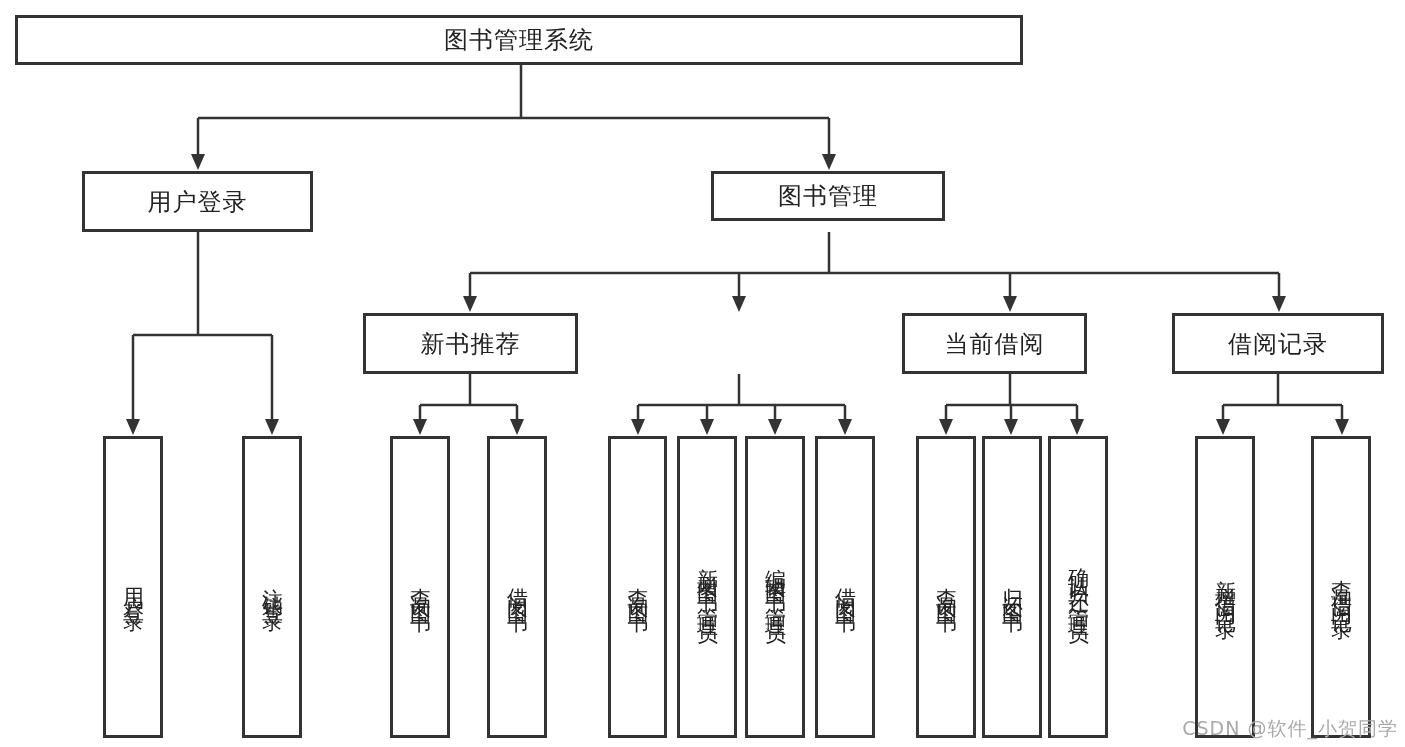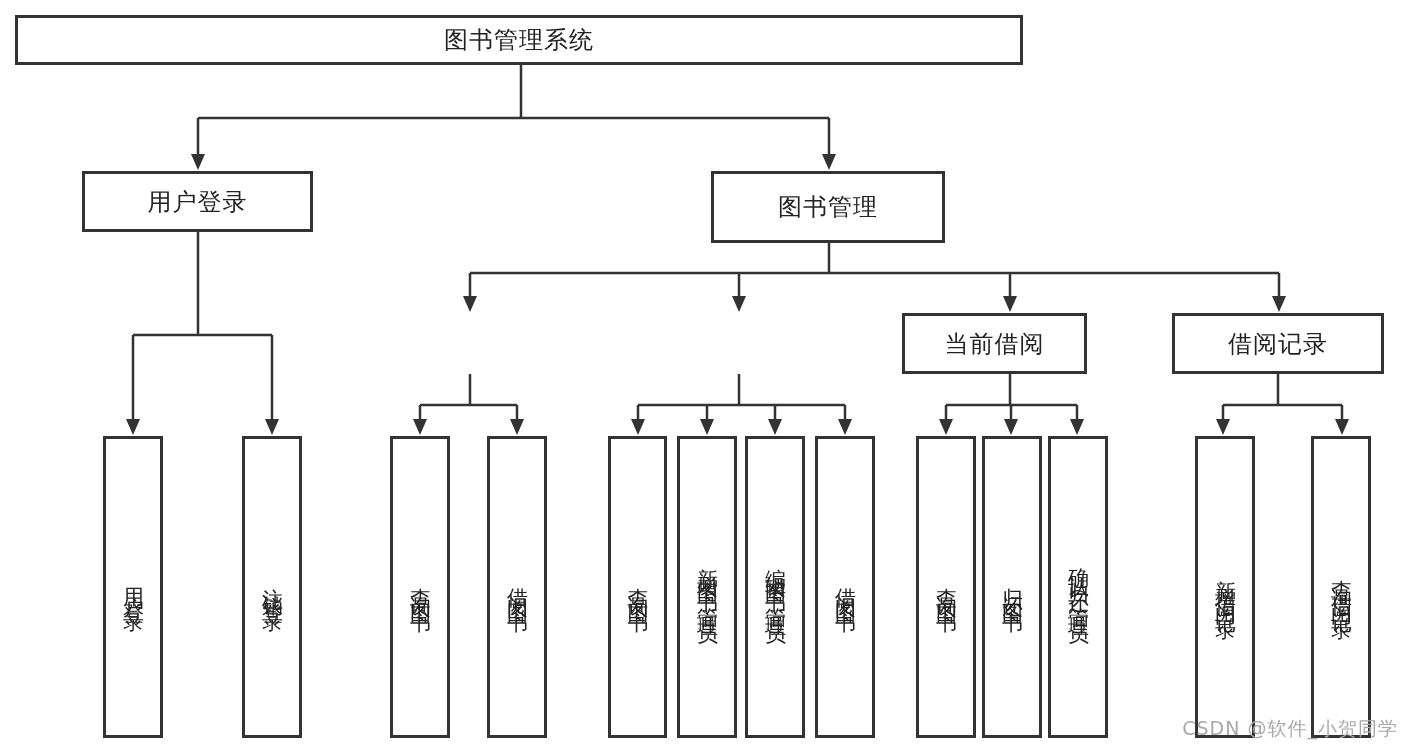--- a/index.html
+++ b/index.html
@@ -90,22 +90,23 @@
       M939 419 L953 419 L946 435 Z
       M1004 419 L1018 419 L1011 435 Z
       M1070 419 L1084 419 L1077 435 Z
       M1216 419 L1230 419 L1223 435 Z
       M1335 419 L1349 419 L1342 435 Z"></path>
   </svg>
 
   <div class="box hbox" style="left:15px; top:15px; width:1008px; height:50px;">图书管理系统</div>
 
   <div class="box hbox" style="left:82px; top:171px; width:231px; height:61px;">用户登录</div>
-  <div class="box hbox" style="left:711px; top:171px; width:234px; height:72px;">图书管理</div>
+  <div class="box hbox" style="left:711px; top:171px; width:234px; height:50px;">图书管理</div>
 
+  <div class="box hbox" style="left:363px; top:313px; width:215px; height:61px;">新书推荐</div>
   <div class="box hbox" style="left:902px; top:313px; width:185px; height:61px;">当前借阅</div>
   <div class="box hbox" style="left:1172px; top:313px; width:212px; height:61px;">借阅记录</div>
 
   <div class="box vbox" style="left:103px; top:436px; width:60px; height:302px;">用户登录</div>
   <div class="box vbox" style="left:242px; top:436px; width:60px; height:302px;">注销登录</div>
 
   <div class="box vbox" style="left:390px; top:436px; width:60px; height:302px;">查询图书</div>
   <div class="box vbox" style="left:487px; top:436px; width:60px; height:302px;">借阅图书</div>
 
   <div class="box vbox" style="left:608px; top:436px; width:59px; height:302px;">查询图书</div>

